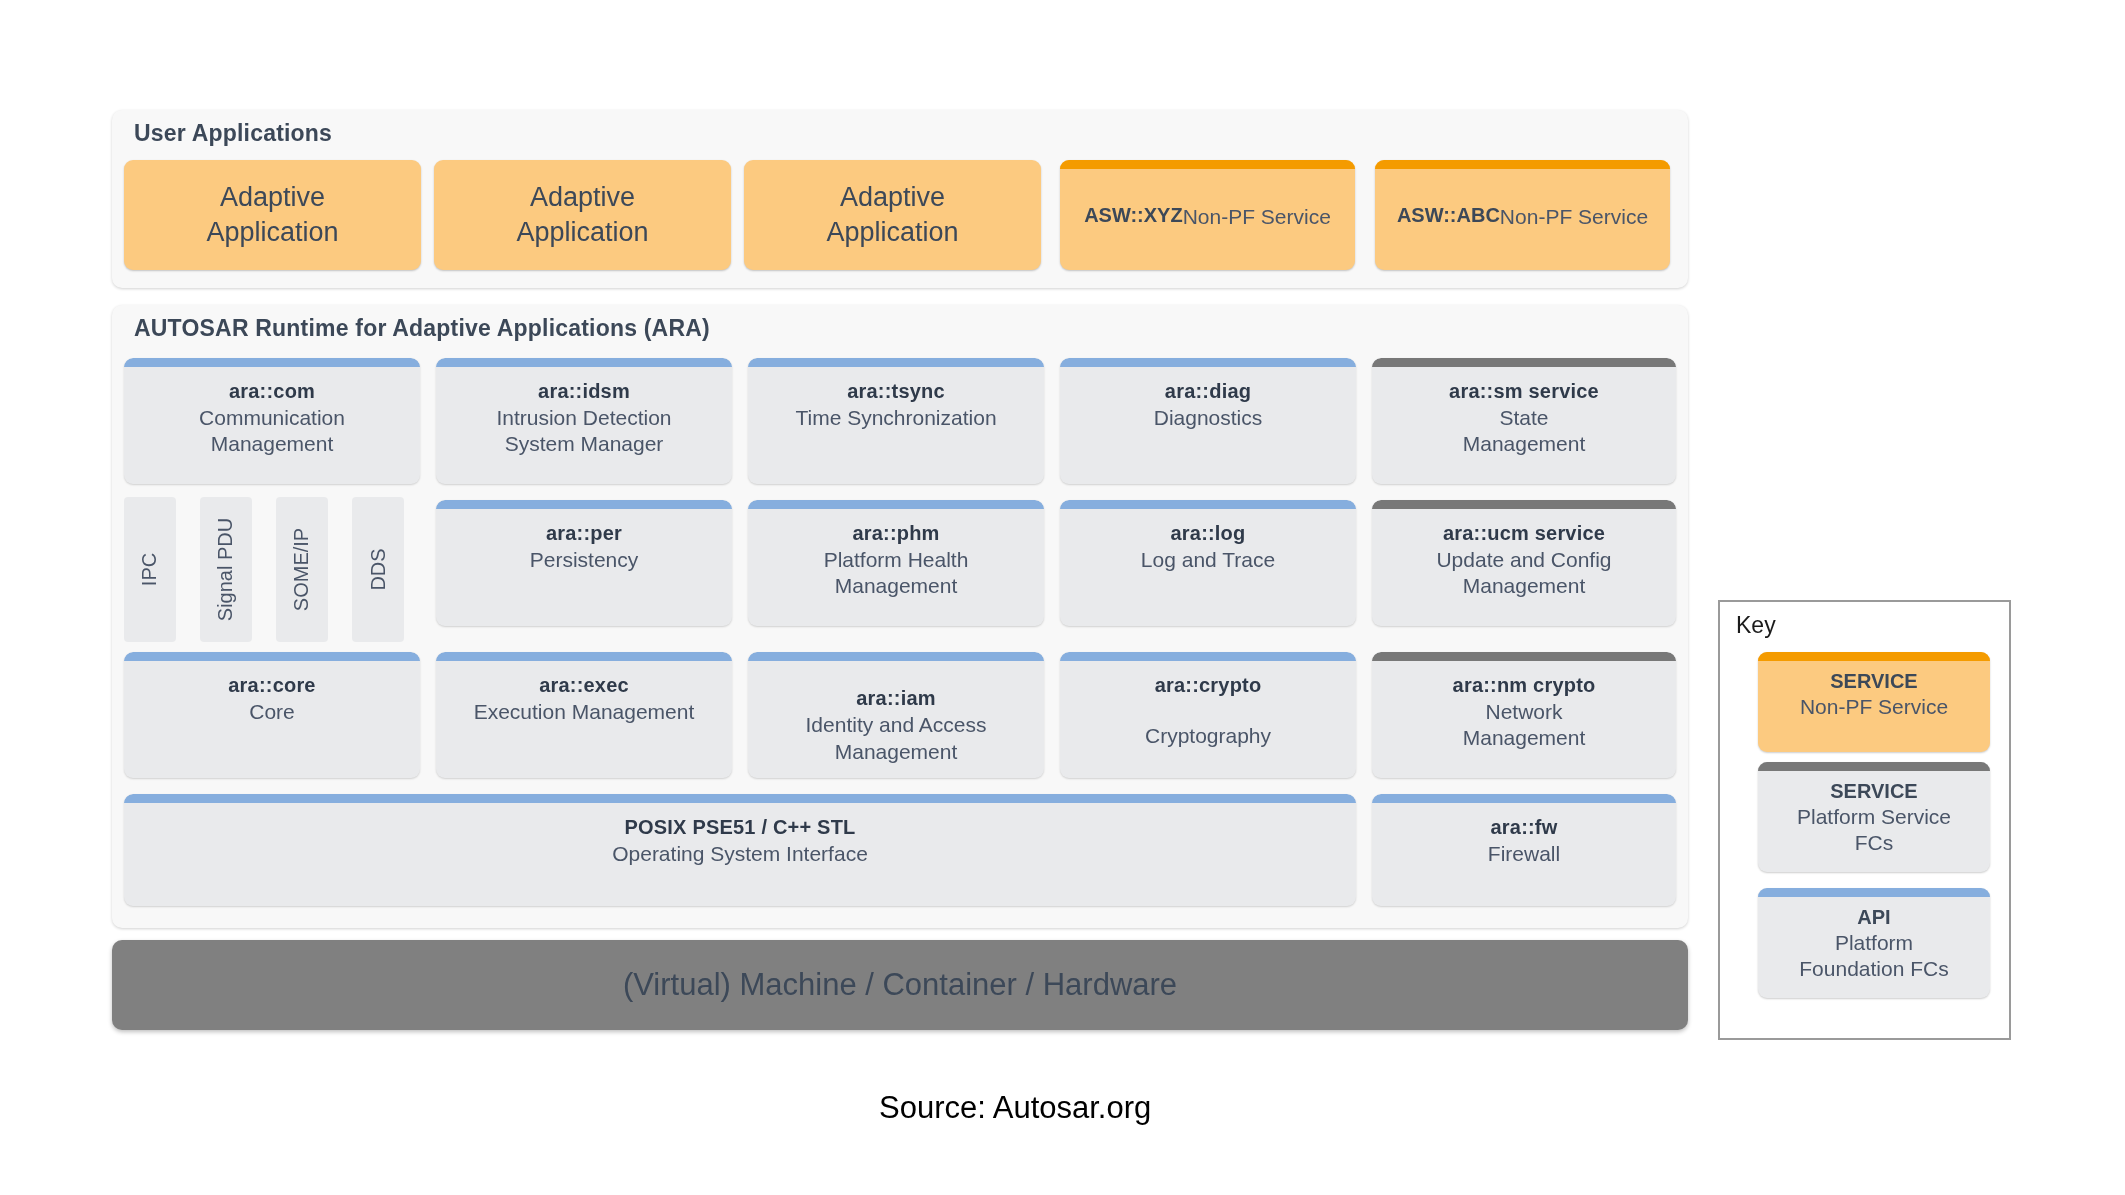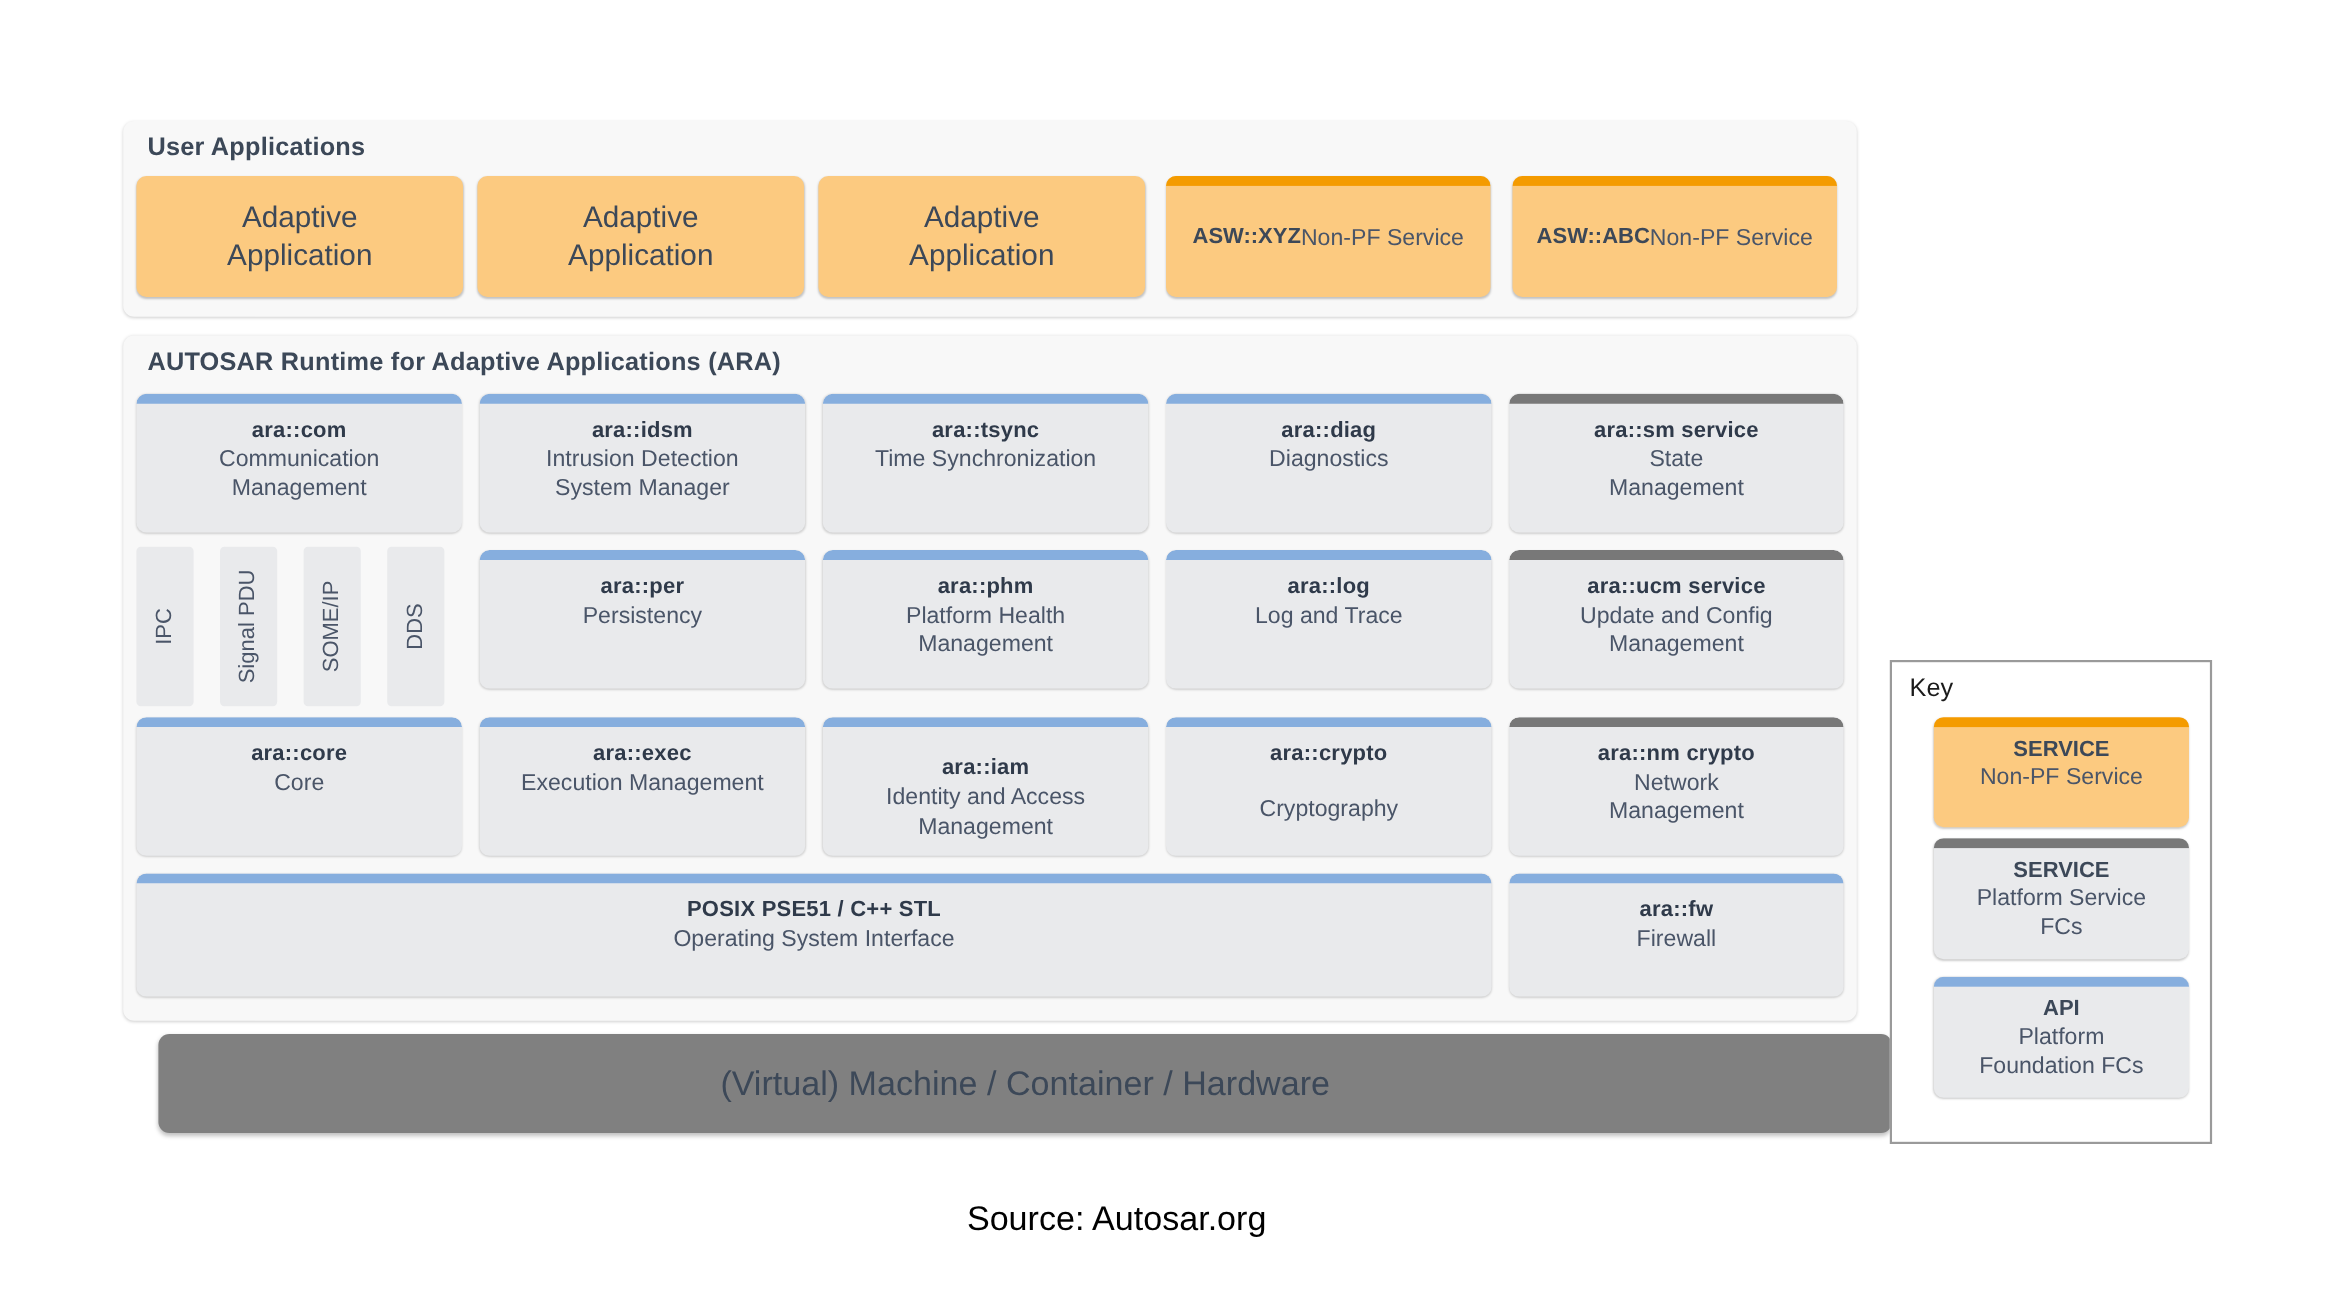--- a/index.html
+++ b/index.html
@@ -358,21 +358,21 @@
     <div class="fc-ns">POSIX PSE51 / C++ STL</div>
     <div class="fc-desc">Operating System Interface</div>
   </div>
 
   <div class="fc" style="left:1372px; top:794px; width:304px; height:112px;">
     <div class="cap cap-api"></div>
     <div class="fc-ns">ara::fw</div>
     <div class="fc-desc">Firewall</div>
   </div>
 
-  <div class="hw-bar" style="left:112px; top:940px; width:1576px; height:90px;margin-left:32px;">
+  <div class="hw-bar" style="left:112px; top:940px; width:1576px; height:90px;">
     <div class="hw-text">(Virtual) Machine / Container / Hardware</div>
   </div>
 
   <div class="key-panel" style="left:1718px; top:600px; width:293px; height:440px;">
     <div class="key-title">Key</div>
   </div>
 
   <div class="key-item key-orange" style="left:1758px; top:652px; width:232px; height:100px;">
     <div class="cap" style="background:#f49b00;"></div>
     <div class="k-title">SERVICE</div>

